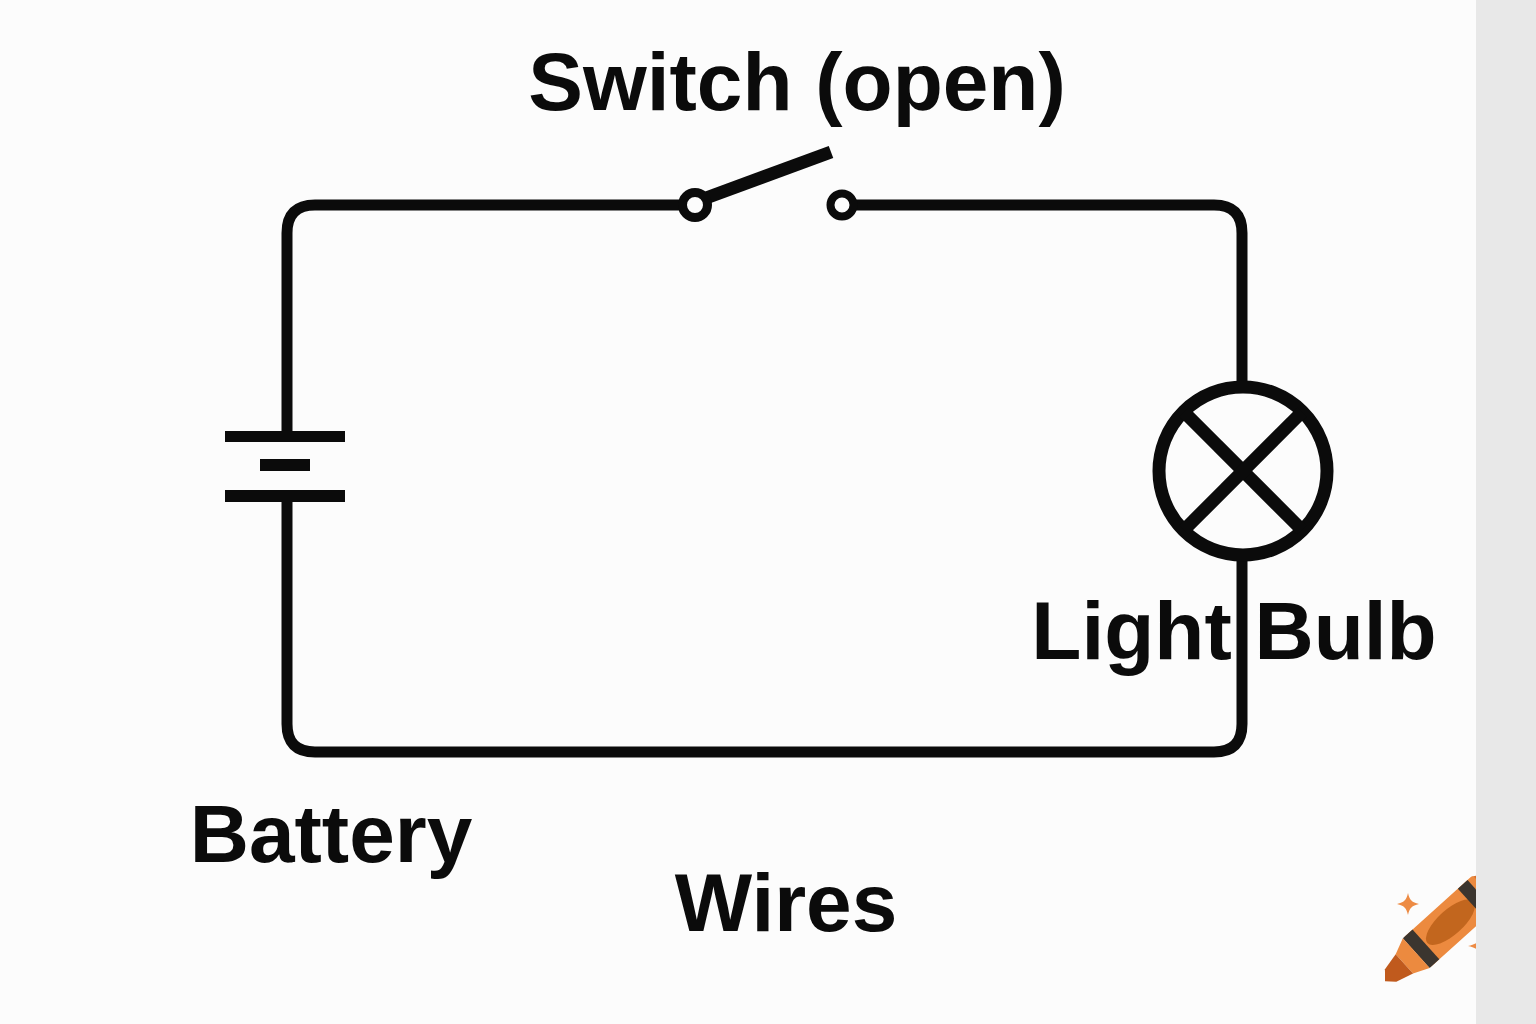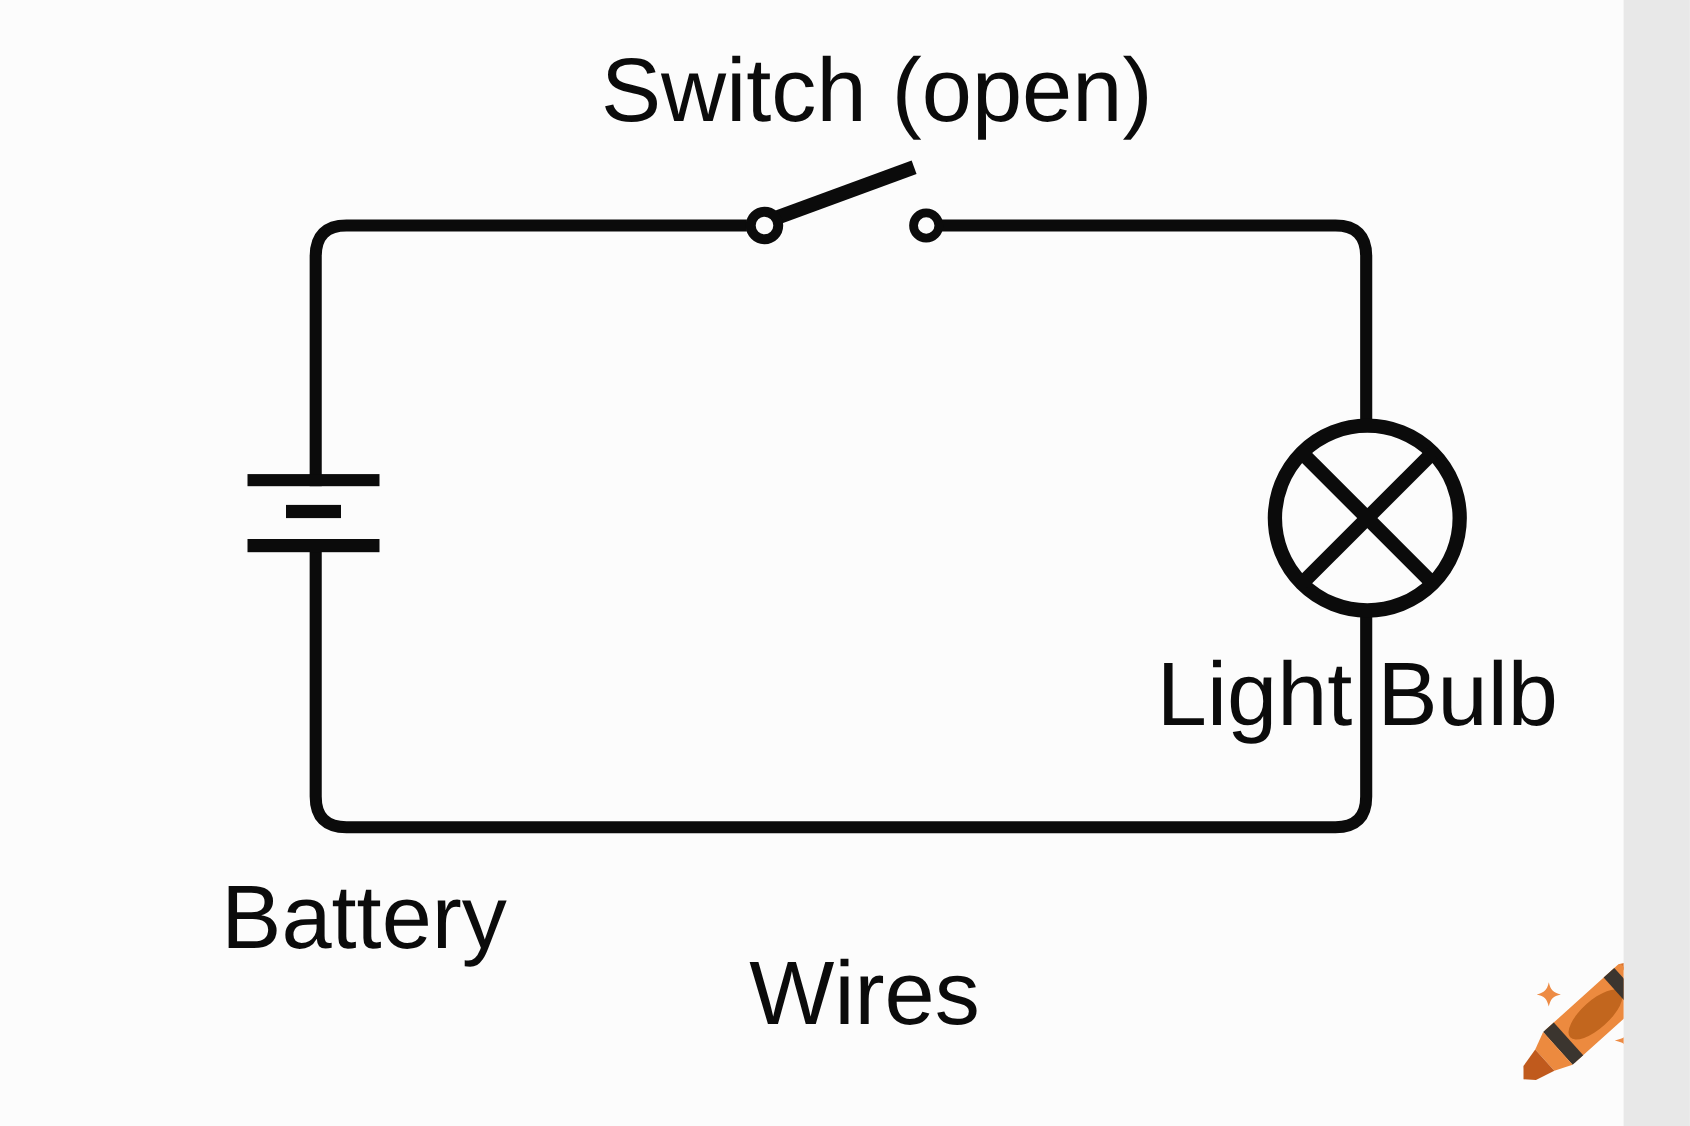--- a/index.html
+++ b/index.html
@@ -3,20 +3,21 @@
 <meta charset="utf-8">
 <style>
   html, body { margin: 0; padding: 0; background: #e8e8e8; }
   .stage {
     position: relative;
     width: 1476px;
     height: 1024px;
     background: #fcfcfc;
     overflow: hidden;
     font-family: "Liberation Sans", sans-serif;
+    font-weight: bold;
   }
   .stage svg { position: absolute; left: 0; top: 0; }
   text.diagram-label {
     font-family: "Liberation Sans", sans-serif;
     font-size: 82px;
     fill: #0b0b0b;
     letter-spacing: 0px;
   }
 </style>
 </head>

